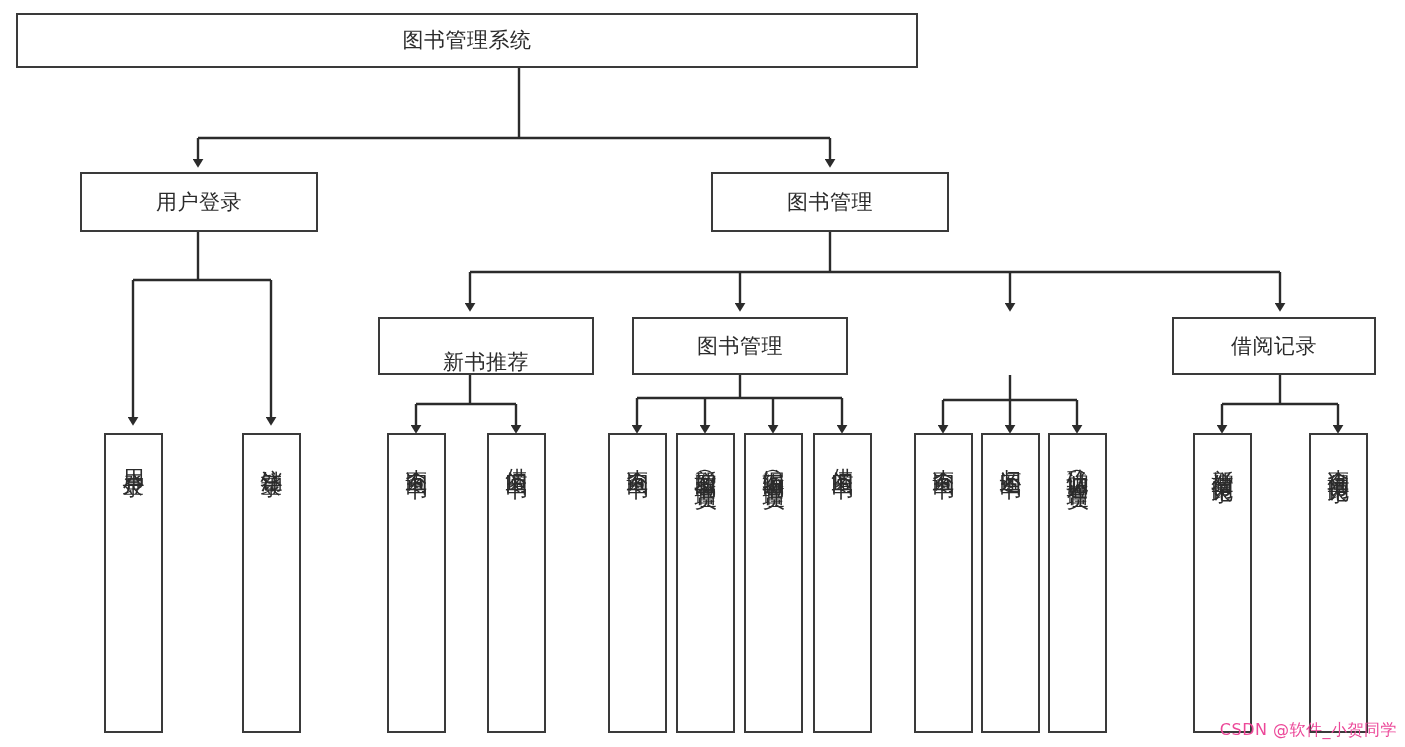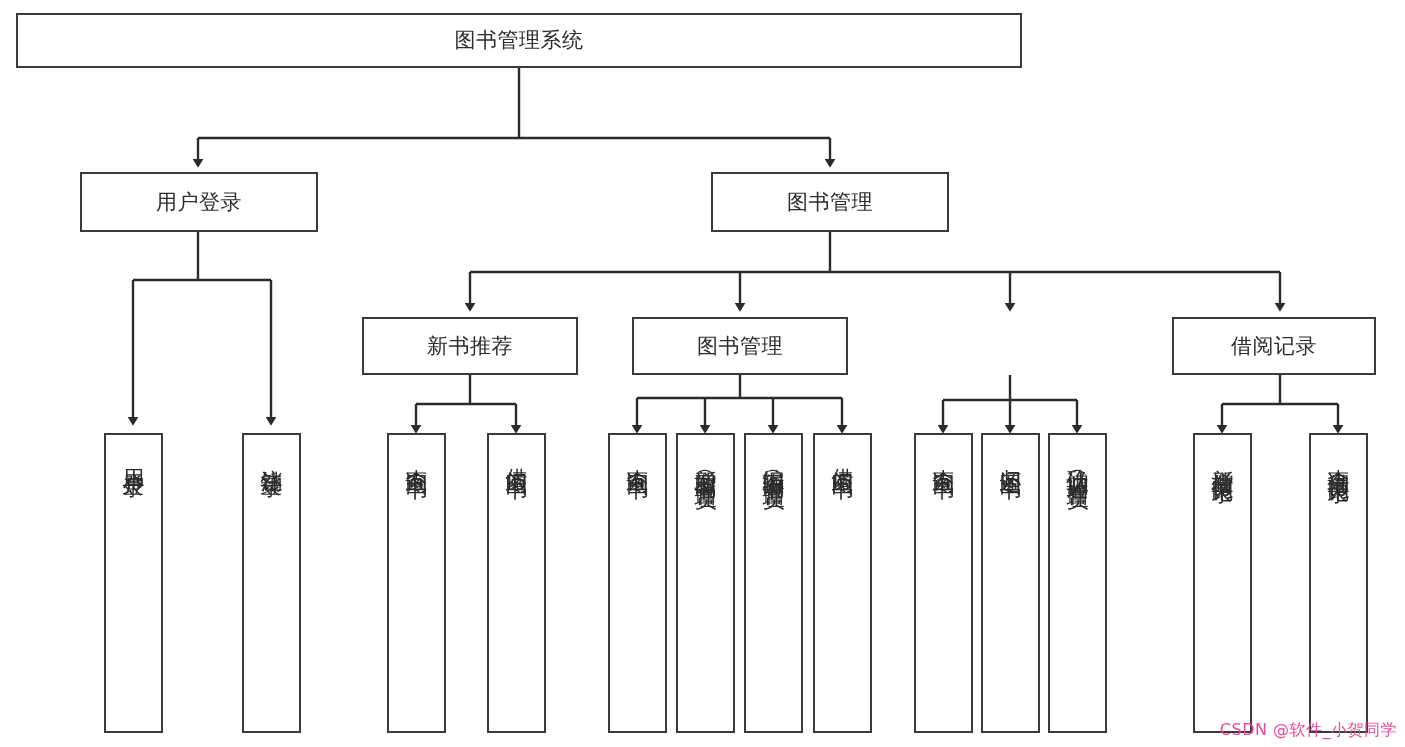--- a/index.html
+++ b/index.html
@@ -121,32 +121,32 @@
       <path d="M1010,400 L1010,426" marker-end="url(#arrow)"></path>
       <path d="M1077,400 L1077,426" marker-end="url(#arrow)"></path>
 
       <path d="M1280,375 L1280,404"></path>
       <path d="M1222,404 L1338,404"></path>
       <path d="M1222,404 L1222,426" marker-end="url(#arrow)"></path>
       <path d="M1338,404 L1338,426" marker-end="url(#arrow)"></path>
     </g>
   </svg>
 
-  <div class="node horiz" style="left:16px; top:13px; width:1006px; height:55px;">
+  <div class="node horiz" style="left:16px; top:13px; width:902px; height:55px;">
     <span class="label">图书管理系统</span>
   </div>
 
   <div class="node horiz" style="left:80px; top:172px; width:238px; height:60px;">
     <span class="label">用户登录</span>
   </div>
   <div class="node horiz" style="left:711px; top:172px; width:238px; height:60px;">
     <span class="label">图书管理</span>
   </div>
 
-  <div class="node horiz" style="left:362px; top:317px; width:216px; height:58px;">
+  <div class="node horiz" style="left:378px; top:317px; width:216px; height:58px;align-items:flex-end;">
     <span class="label">新书推荐</span>
   </div>
   <div class="node horiz" style="left:632px; top:317px; width:216px; height:58px;">
     <span class="label">图书管理</span>
   </div>
   <div class="node horiz" style="left:1172px; top:317px; width:204px; height:58px;">
     <span class="label">借阅记录</span>
   </div>
 
   <div class="node vert" style="left:104px; top:433px; width:59px; height:300px;">

